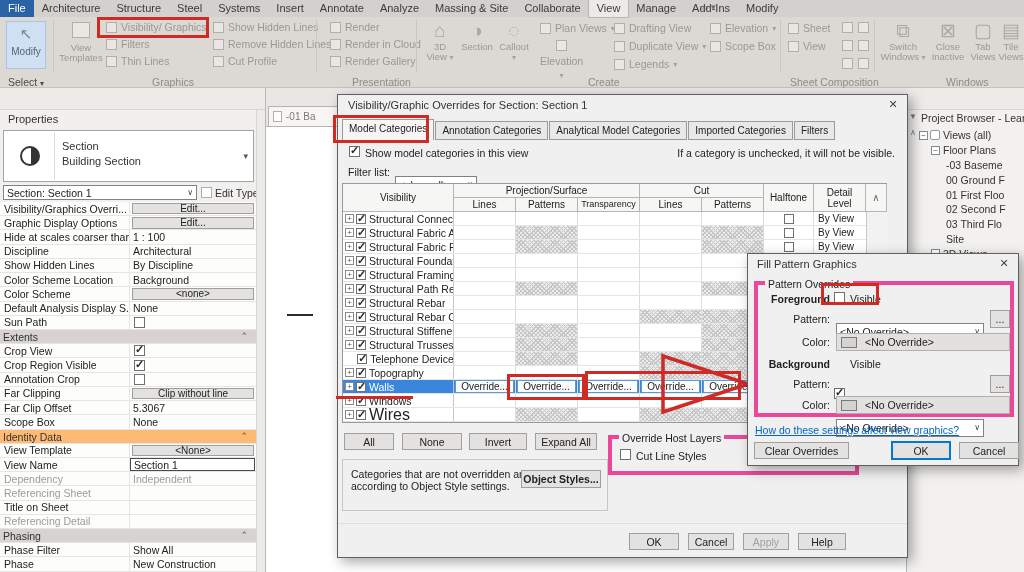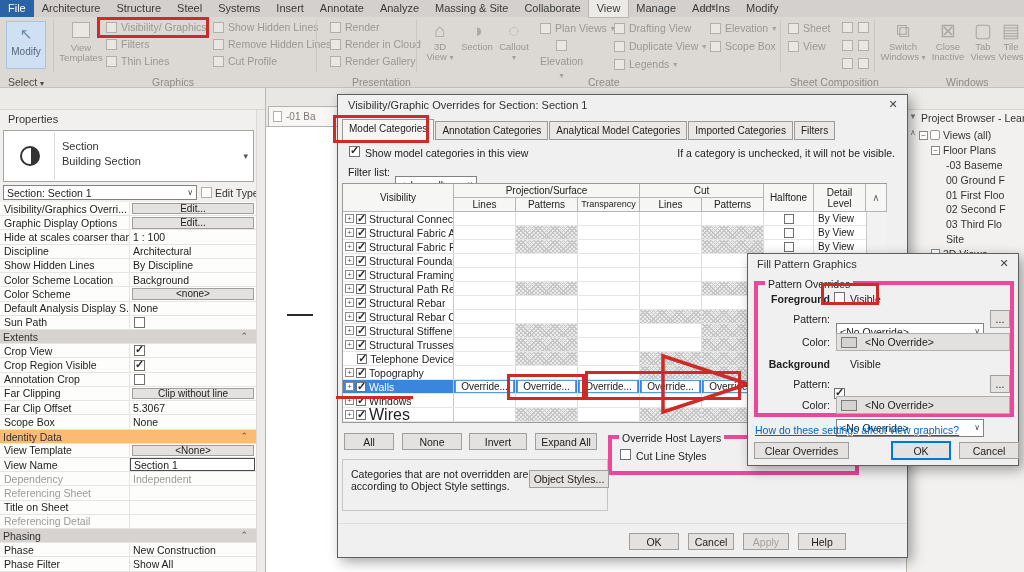--- a/index.html
+++ b/index.html
@@ -333,29 +333,29 @@
         <div class="lab" style="color: rgb(155, 155, 155);">Referencing Detail</div>
         <div style="flex: 1 1 0%; height: 100%; display: flex; align-items: center;">
           <div style="padding-left: 3px; color: rgb(155, 155, 155);"></div>
         </div>
       </div>
       <div class="prow" style="background: rgb(214, 211, 208); position: relative;">
         <div style="padding-left: 3px; color: rgb(51, 51, 51);">Phasing</div>
         <div style="position: absolute; right: 8px; top: 1px; font-size: 9px; color: rgb(85, 85, 85);">⌃</div>
       </div>
       <div class="prow">
+        <div class="lab">Phase Filter</div>
+        <div style="flex: 1 1 0%; height: 100%; display: flex; align-items: center;">
+          <div style="padding-left: 3px;">Show All</div>
+        </div>
+      </div>
+      <div class="prow">
         <div class="lab">Phase</div>
         <div style="flex: 1 1 0%; height: 100%; display: flex; align-items: center;">
           <div style="padding-left: 3px;">New Construction</div>
-        </div>
-      </div>
-      <div class="prow">
-        <div class="lab">Phase Filter</div>
-        <div style="flex: 1 1 0%; height: 100%; display: flex; align-items: center;">
-          <div style="padding-left: 3px;">Show All</div>
         </div>
       </div>
     </div>
   <div class="abs" style="left:256px;top:0;width:9px;height:462px;background:#ecebe9;border-left:1px solid #dad8d6;"></div>
 </div>
 
 <div class="abs" id="pbrowser" style="left:906px;top:110px;width:118px;height:462px;background:#f2f1ef;border-left:1px solid #b9b6b3;overflow:hidden;">
   <div class="abs" style="left:2px;top:2px;font-size:8px;color:#777;">▼</div>
   <div class="abs" style="left:3px;top:18px;font-size:8px;color:#777;">∧</div>
   <div class="abs" style="left:14px;top:2px;font-size:10.5px;color:#333;white-space:nowrap;">Project Browser - Learni</div>
@@ -703,21 +703,21 @@
 
   <div class="groupbox" style="left:270px;top:340px;width:251px;height:40px;">
     <span class="legend">Override Host Layers</span>
     <span class="cb abs" style="left:8px;top:10px;"></span>
     <span class="abs" style="left:24px;top:11px;font-size:10.5px;">Cut Line Styles</span>
   </div>
 
   <div class="abs" style="left:4px;top:364px;width:266px;height:52px;border:1px solid #c8c6c4;">
     <div class="abs" style="left:8px;top:8px;font-size:10.5px;">Categories that are not overridden are drawn</div>
     <div class="abs" style="left:8px;top:20px;font-size:10.5px;">according to Object Style settings.</div>
-    <div class="btn abs" style="left:186px;top:10px;width:80px;height:18px;">Object Styles...</div>
+    <div class="btn abs" style="left:178px;top:10px;width:80px;height:18px;font-weight:bold;">Object Styles...</div>
   </div>
 
   <div class="abs" style="left:0;top:428px;width:569px;height:1px;background:#e0dedd;"></div>
   <div class="btn abs" style="left:291px;top:438px;width:50px;height:17px;">OK</div>
   <div class="btn abs" style="left:350px;top:438px;width:46px;height:17px;">Cancel</div>
   <div class="btn dis abs" style="left:405px;top:438px;width:46px;height:17px;">Apply</div>
   <div class="btn abs" style="left:460px;top:438px;width:48px;height:17px;">Help</div>
 </div>
 
 <div class="red" style="left:97px;top:17px;width:112px;height:21px;z-index:6;"></div>

